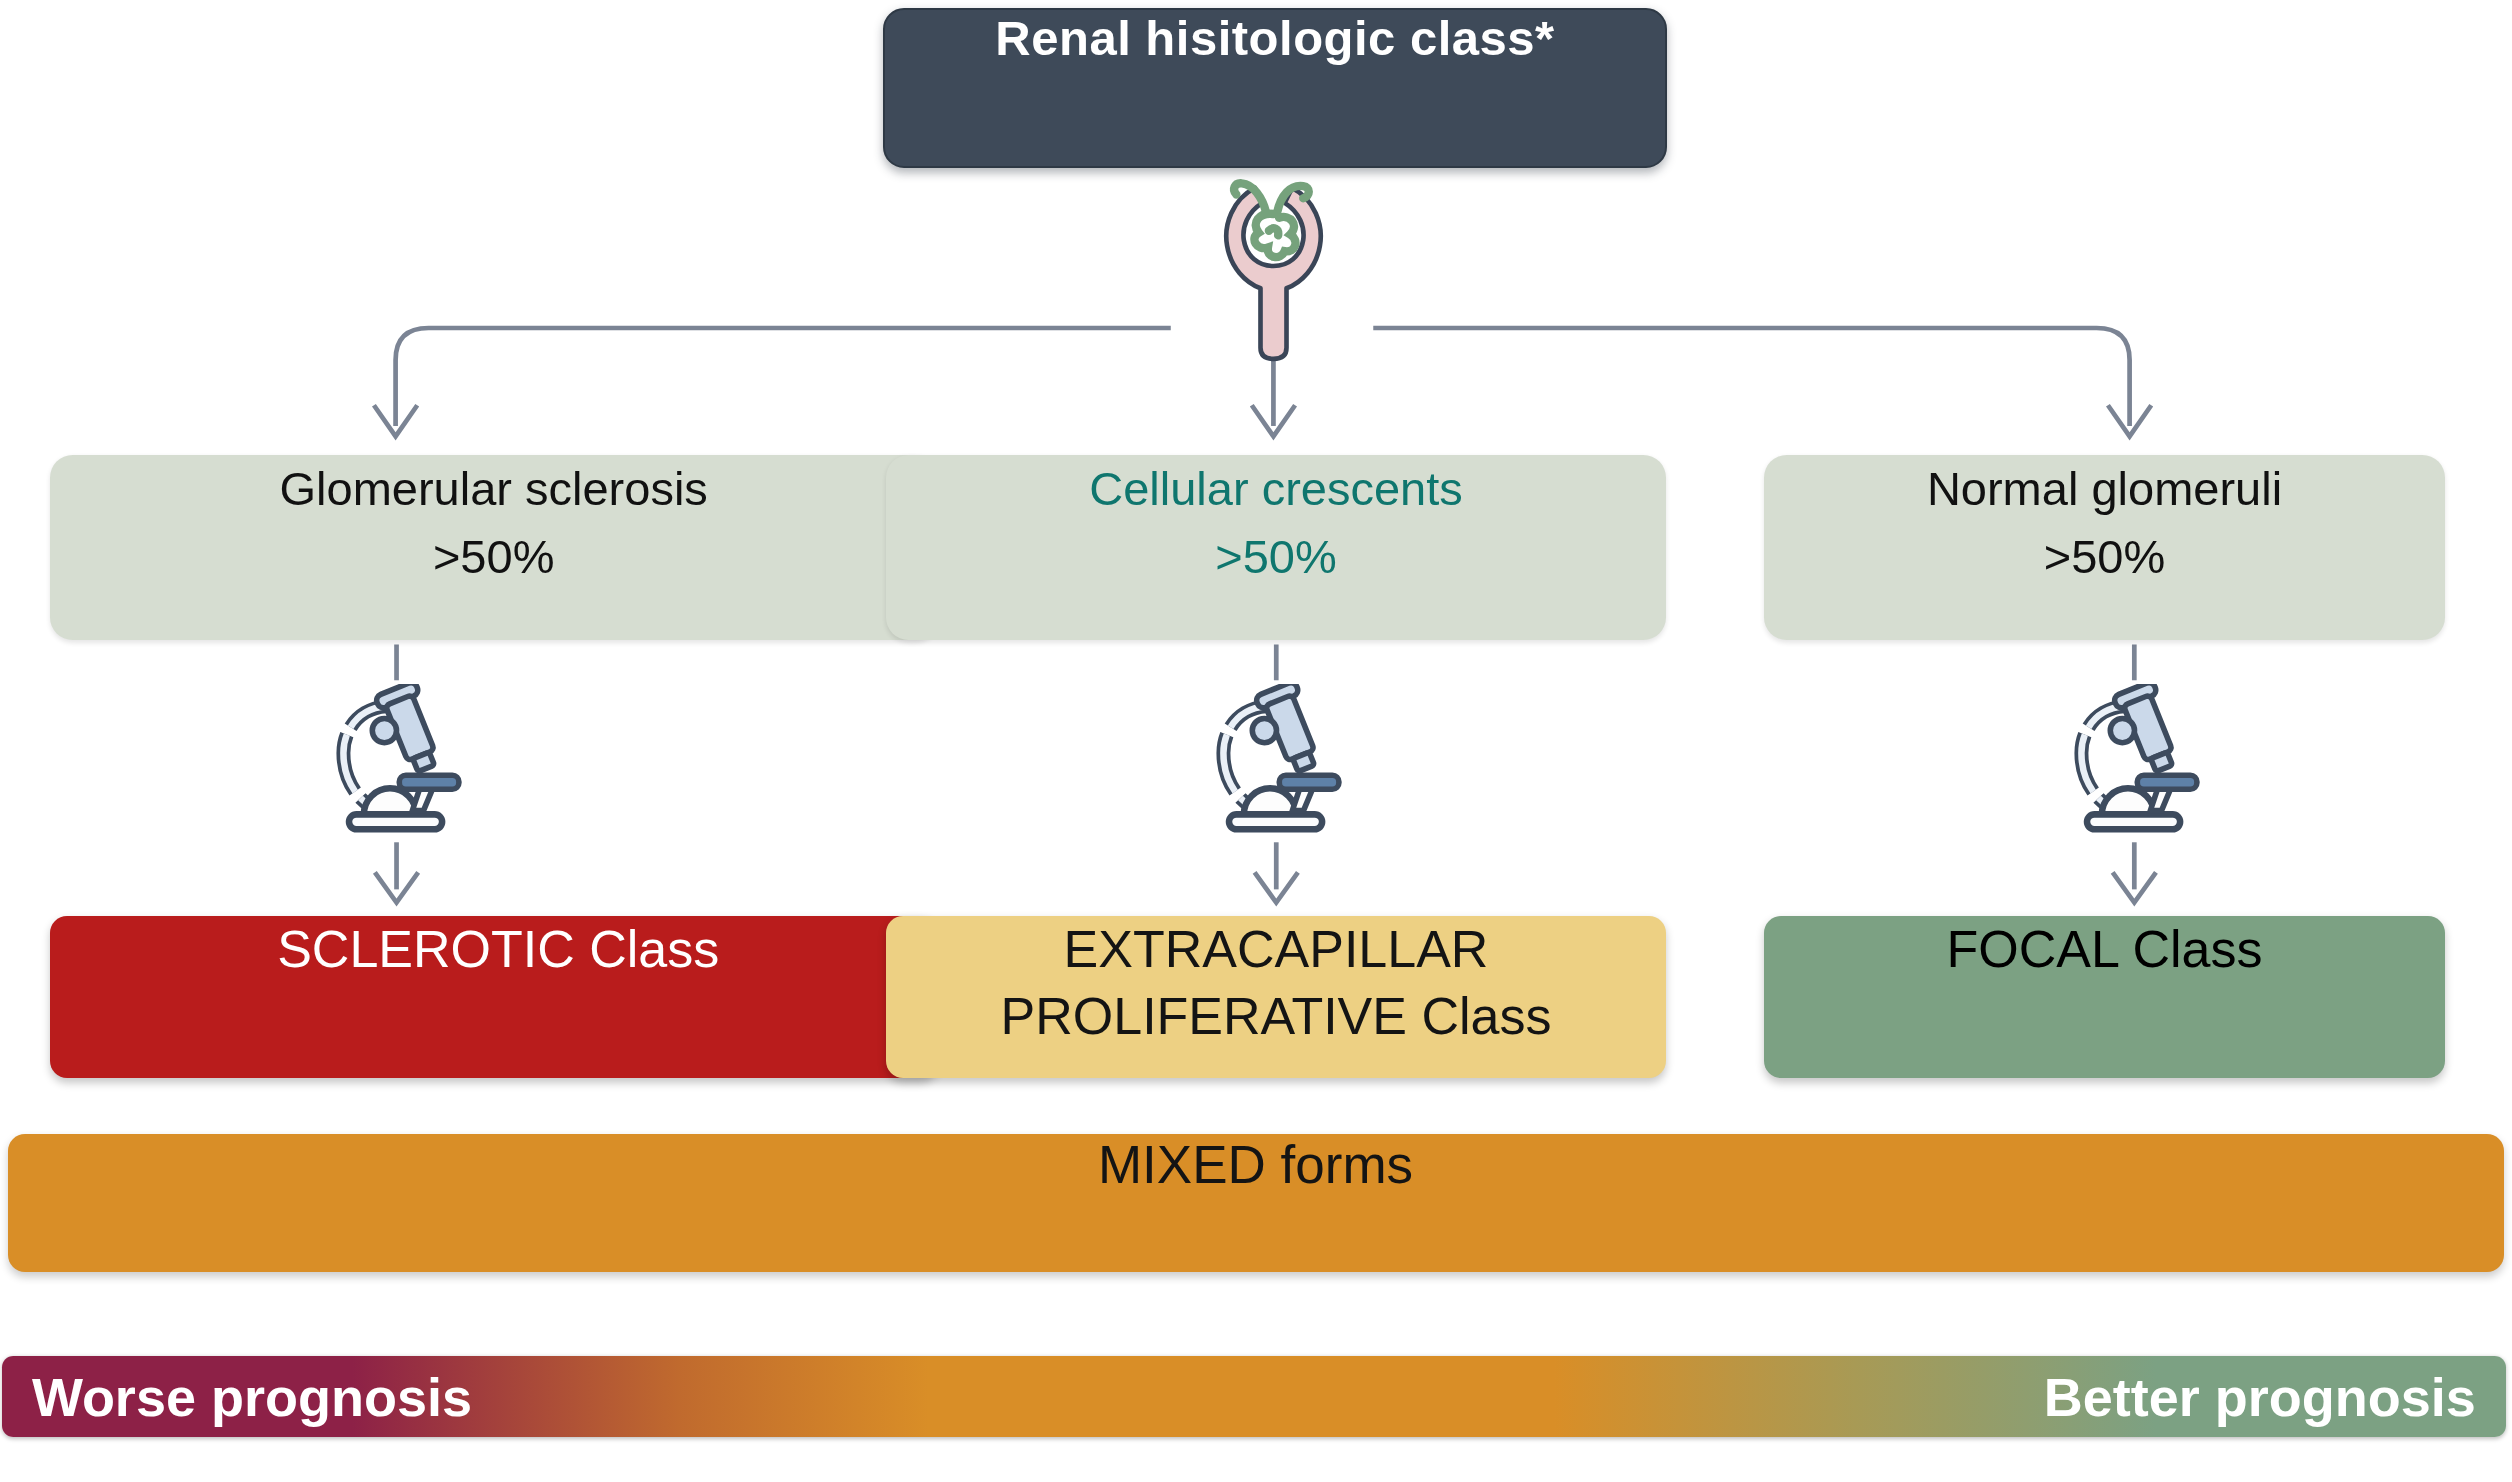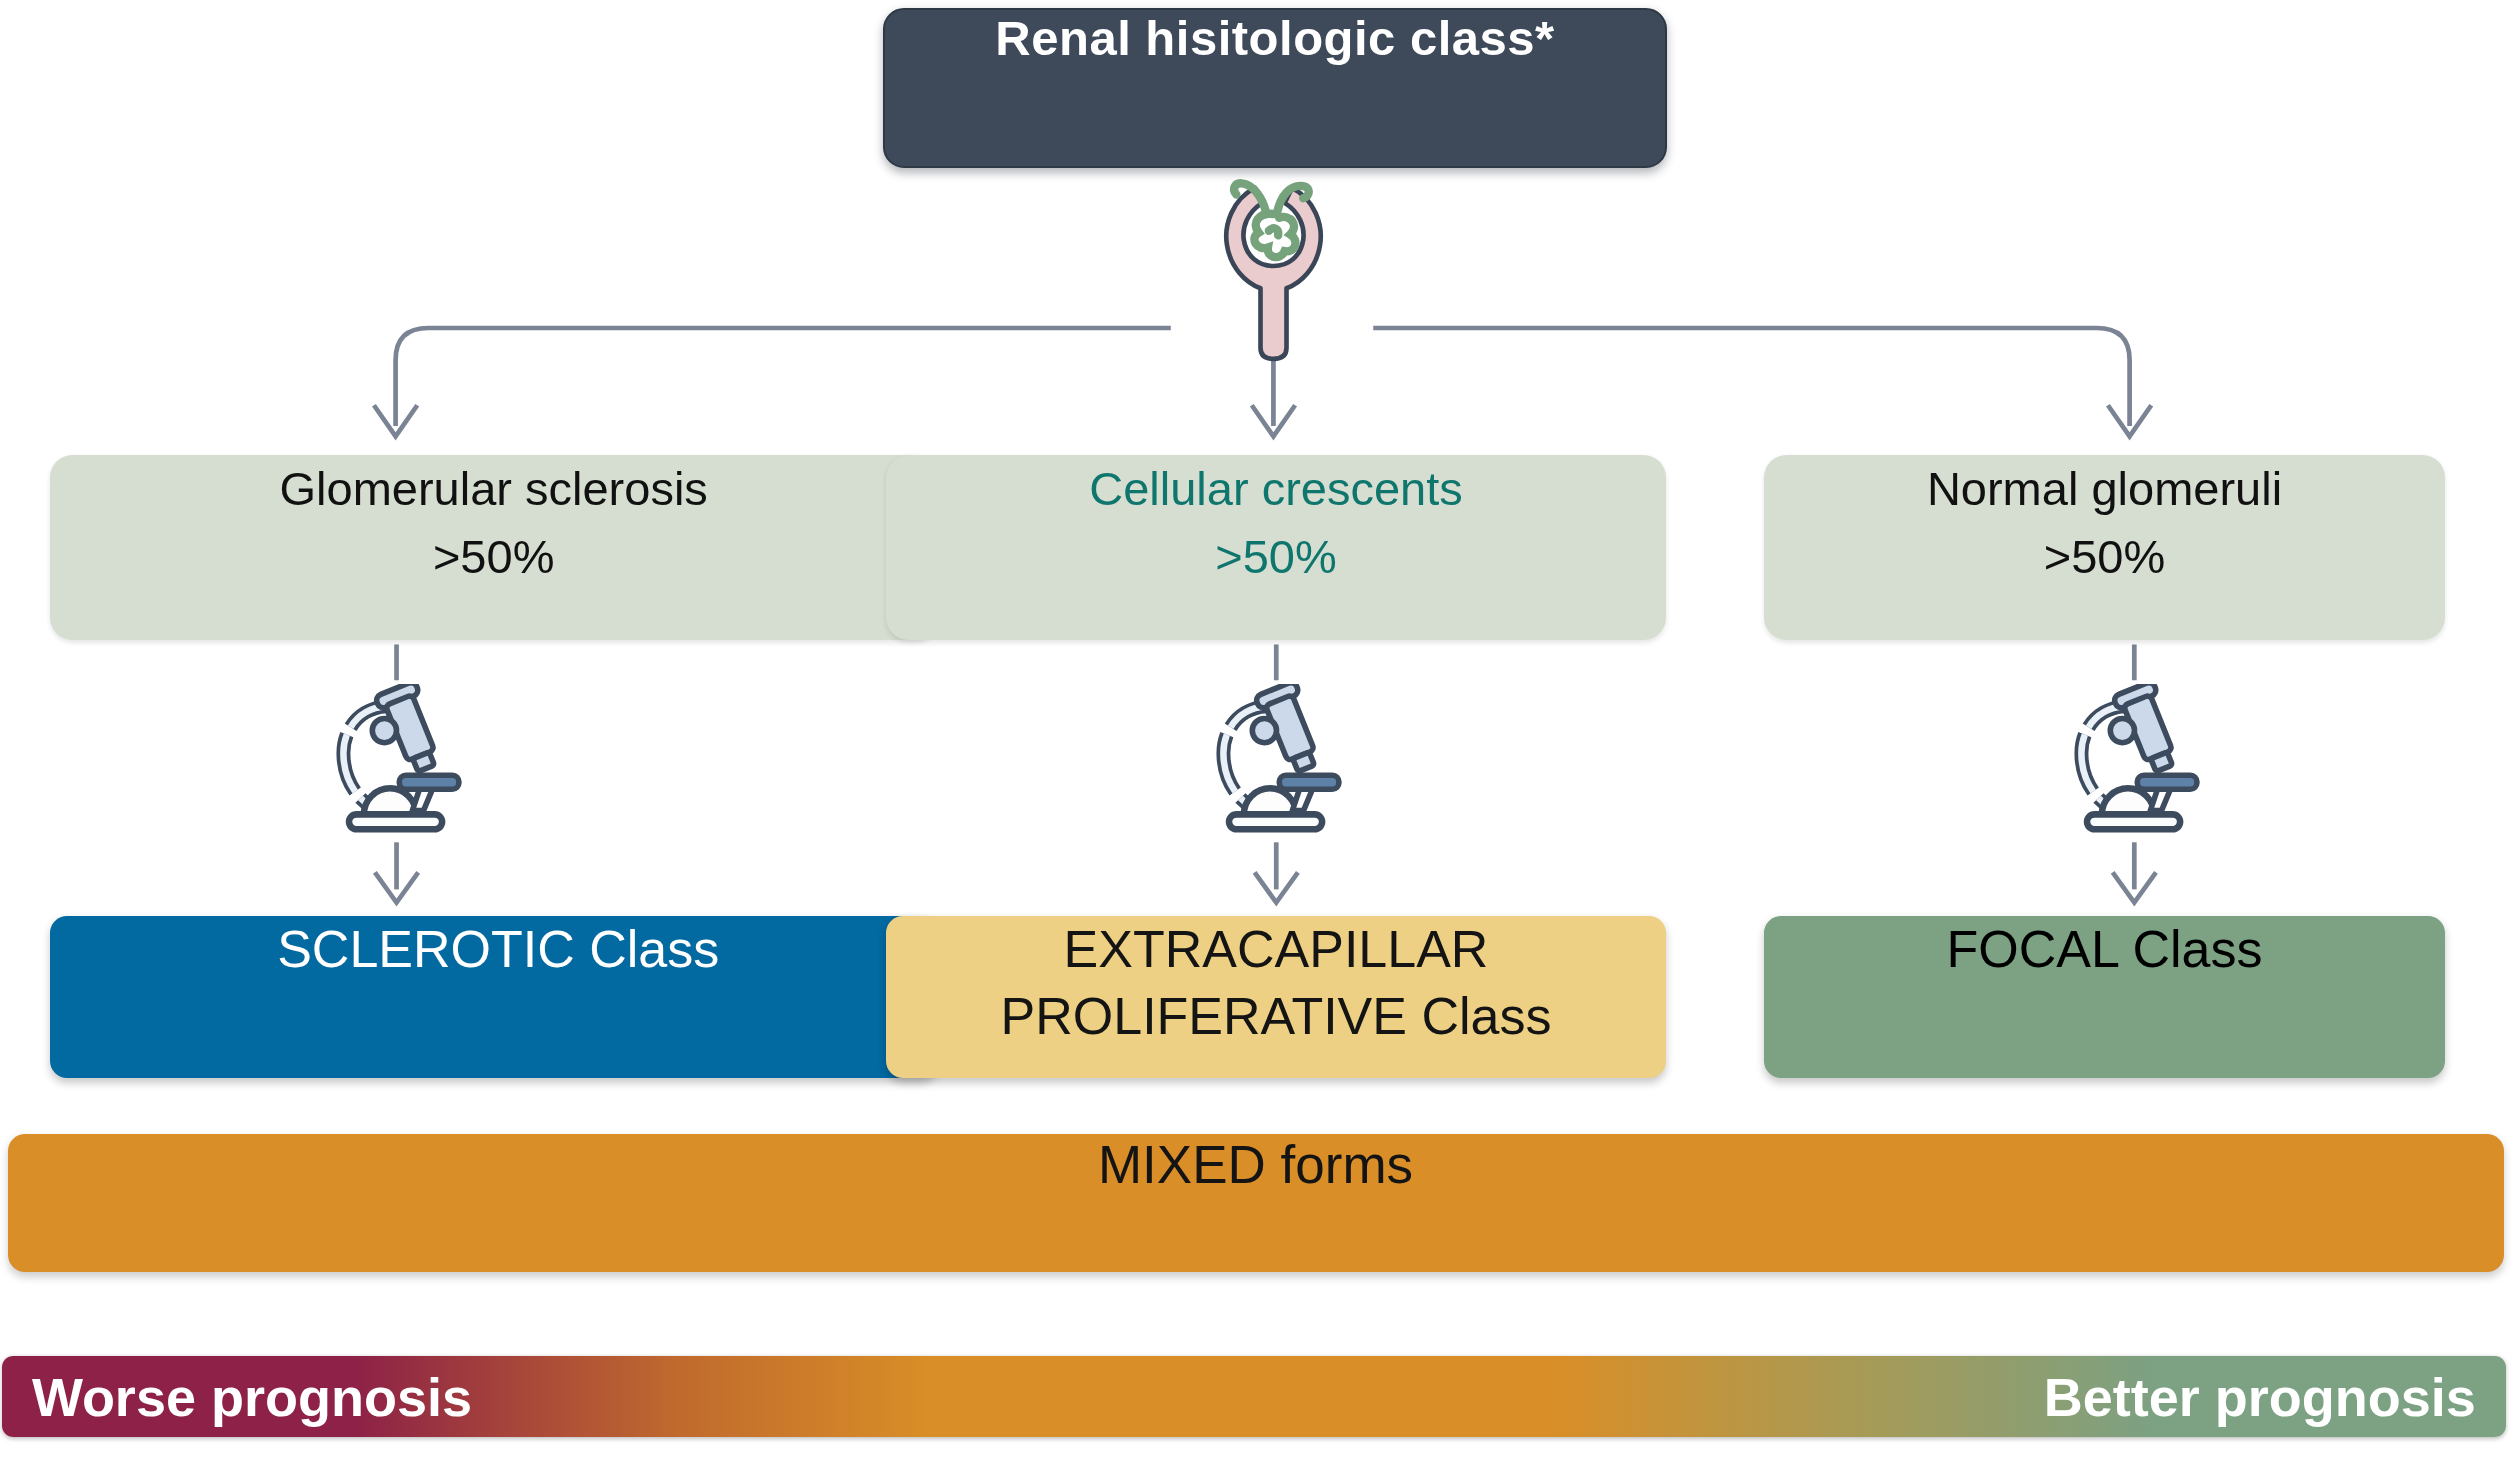--- a/index.html
+++ b/index.html
@@ -173,21 +173,21 @@
         <g transform="rotate(-22 90 50)">
           <rect x="68" y="2" width="46" height="15" rx="7" fill="#CBD9EA" stroke="#3D4B5E" stroke-width="6"></rect>
           <rect x="75" y="15" width="31" height="64" rx="5" fill="#CBD9EA" stroke="#3D4B5E" stroke-width="6"></rect>
           <rect x="81" y="79" width="19" height="15" rx="3" fill="#CBD9EA" stroke="#3D4B5E" stroke-width="6"></rect>
         </g>
         <circle cx="62" cy="50" r="13" fill="#CBD9EA" stroke="#3D4B5E" stroke-width="6"></circle>
       </g>
     </svg>
   </div>
 
-  <div class="node result-box col-left" style="background-color: #0369a1; color: rgb(255, 255, 255); padding-left: 9px;">
+  <div class="node result-box col-left" style="background-color: #b91c1c; color: rgb(255, 255, 255); padding-left: 9px;">
     <span class="line-span">SCLEROTIC Class</span>
 
   </div>
   <div class="node result-box col-mid" style="background-color: rgb(237, 208, 131); color: rgb(20, 20, 20);">
     <span class="line-span">EXTRACAPILLAR</span>
     <span class="line-span">PROLIFERATIVE Class</span>
   </div>
   <div class="node result-box col-right" style="background-color: rgb(124, 161, 131); color: #000000;">
     <span class="line-span">FOCAL Class</span>
 

